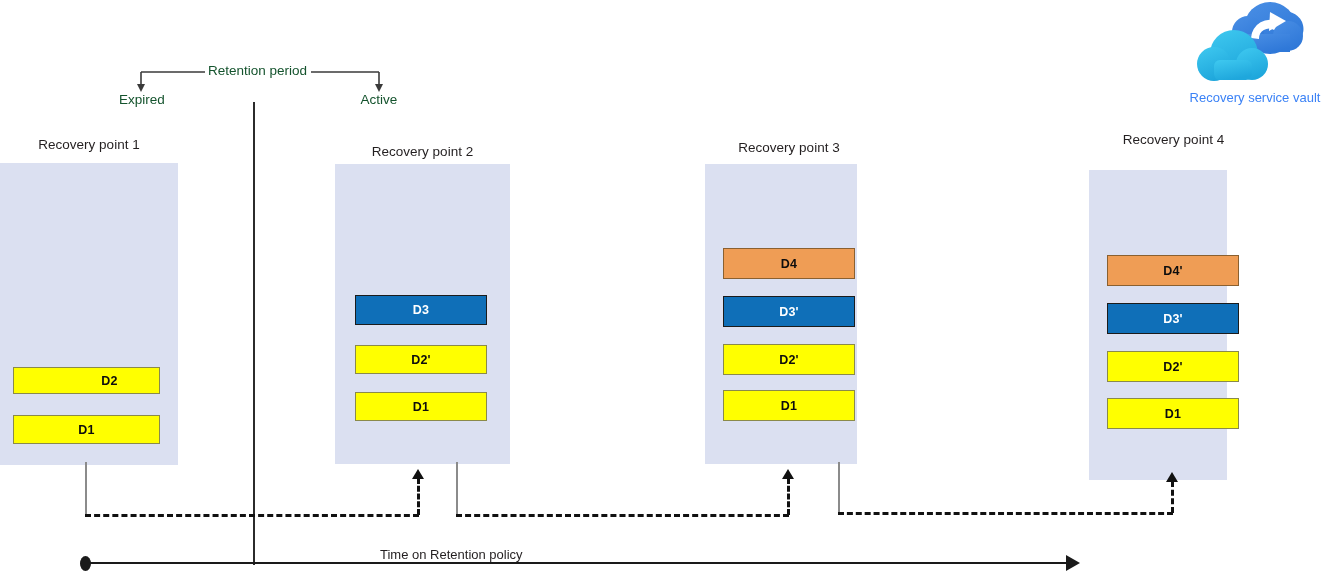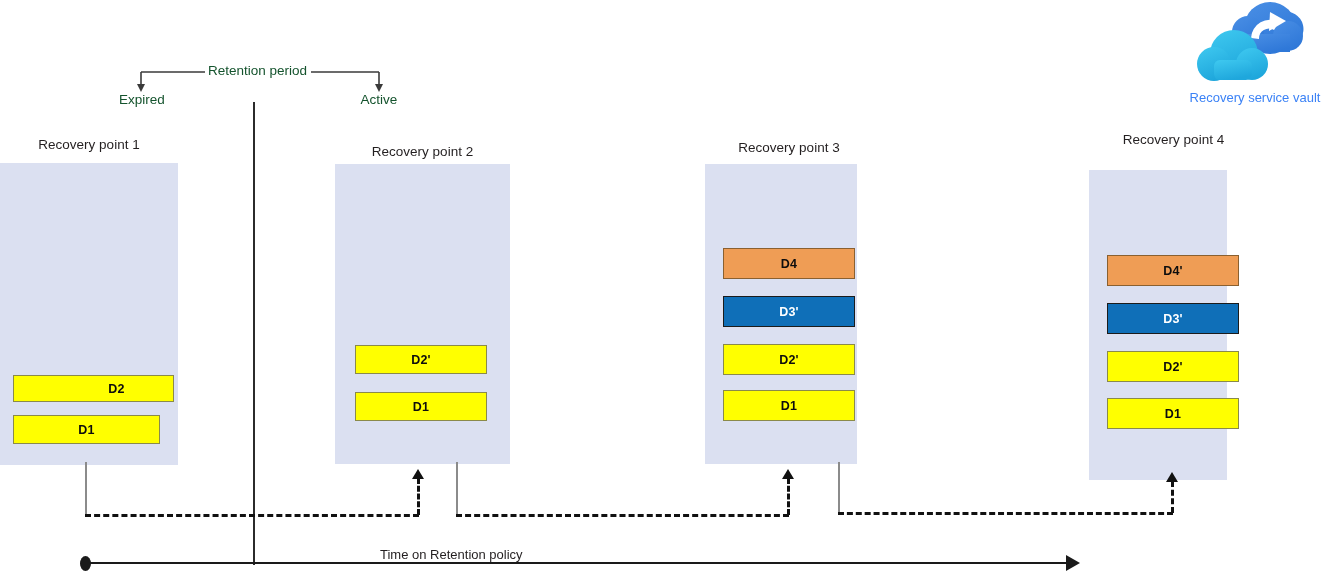--- a/index.html
+++ b/index.html
@@ -165,26 +165,27 @@
     <polygon points="249,32 245,24 253,24" fill="#3a3a3a"></polygon>
   </svg>
   <div class="bracket-label" id="retention-label">Retention period</div>
   <div class="bracket-label" id="expired-label">Expired</div>
   <div class="bracket-label" id="active-label">Active</div>
 
   <div class="divider-line"></div>
 
   <div class="rp-title" style="left:0px; top:137px; width:178px;">Recovery point 1</div>
   <div class="rp-panel" style="left:0px; top:163px; width:178px; height:302px;">
-    <div class="data-box box-yellow" style="left:13px; top:212px; width:161px; height:27px;padding-left:46px;">D2</div>
+    <div class="data-box box-yellow" style="left:13px; top:204px; width:147px; height:27px;padding-left:46px;">D2</div>
     <div class="data-box box-yellow" style="left:13px; top:252px; width:147px; height:29px;">D1</div>
   </div>
 
   <div class="rp-title" style="left:335px; top:144px; width:175px;">Recovery point 2</div>
   <div class="rp-panel" style="left:335px; top:164px; width:175px; height:300px;">
+    <div class="data-box box-blue" style="left:20px; top:131px; width:132px; height:30px; color:#ffffff;">D3</div>
     <div class="data-box box-yellow" style="left:20px; top:181px; width:132px; height:29px;">D2'</div>
     <div class="data-box box-yellow" style="left:20px; top:228px; width:132px; height:29px;">D1</div>
   </div>
 
   <div class="rp-title" style="left:705px; top:140px; width:168px;">Recovery point 3</div>
   <div class="rp-panel" style="left:705px; top:164px; width:152px; height:300px;">
     <div class="data-box box-orange" style="left:18px; top:84px; width:132px; height:31px;">D4</div>
     <div class="data-box box-blue" style="left:18px; top:132px; width:132px; height:31px; color:#ffffff;">D3'</div>
     <div class="data-box box-yellow" style="left:18px; top:180px; width:132px; height:31px;">D2'</div>
     <div class="data-box box-yellow" style="left:18px; top:226px; width:132px; height:31px;">D1</div>

